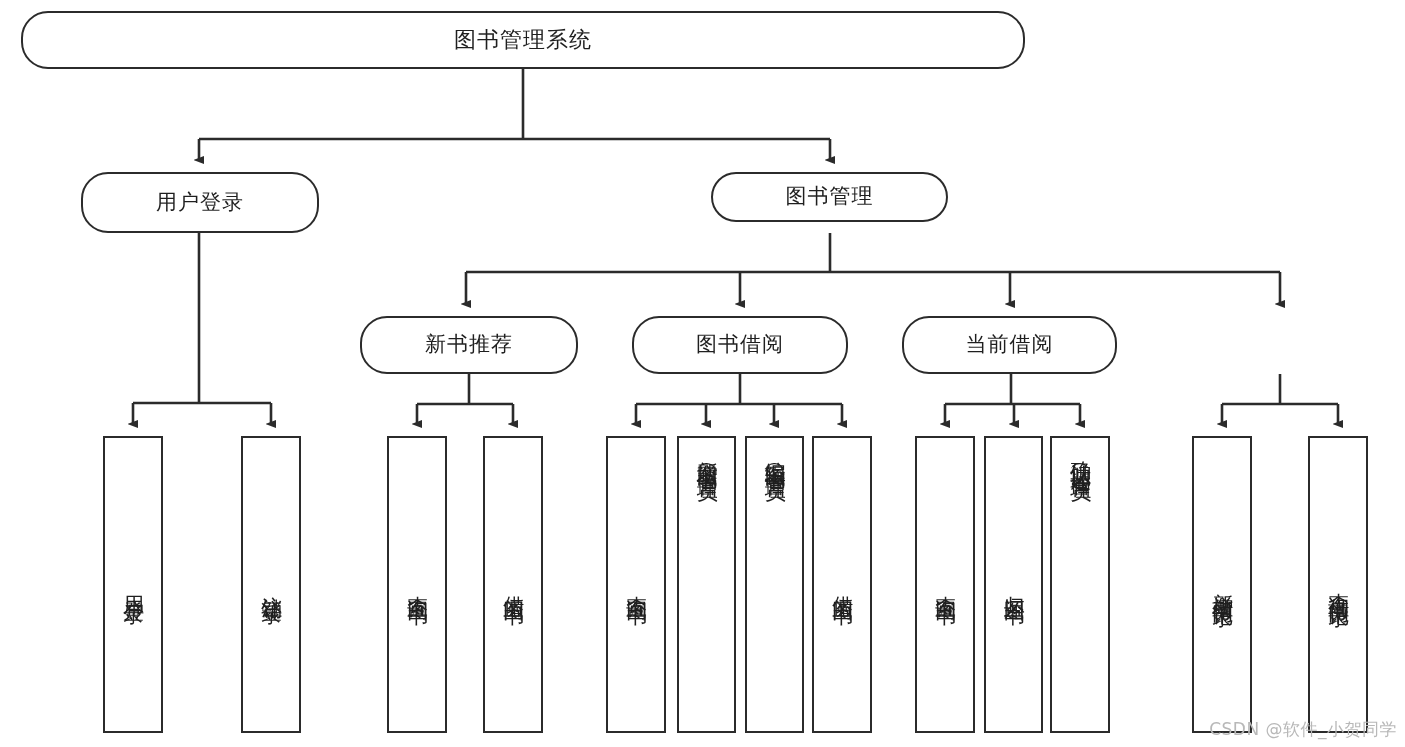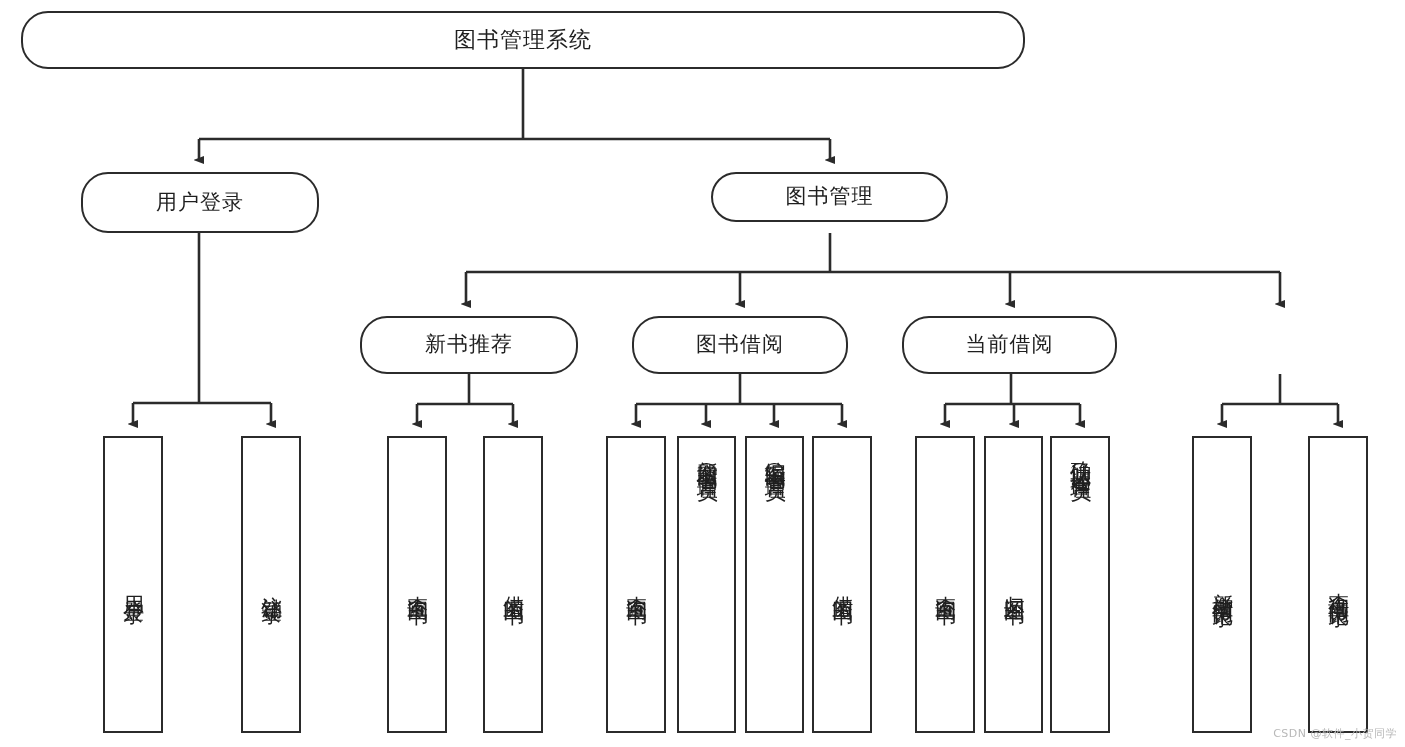--- a/index.html
+++ b/index.html
@@ -58,21 +58,21 @@
     letter-spacing:3px;
     white-space:nowrap;
     color:#1f1f1f;
   }
   .leaf.mid{ align-items:center; }
   .leaf.top{ align-items:flex-start; padding-top:6px; }
   #watermark{
     position:absolute;
     right:8px;
     bottom:6px;
-    font-size:11px;
+    font-size:17px;
     color:#b8b8b8;
     letter-spacing:0.5px;
     white-space:nowrap;
   }
 </style>
 </head>
 <body>
 
 <div id="canvas">
 

